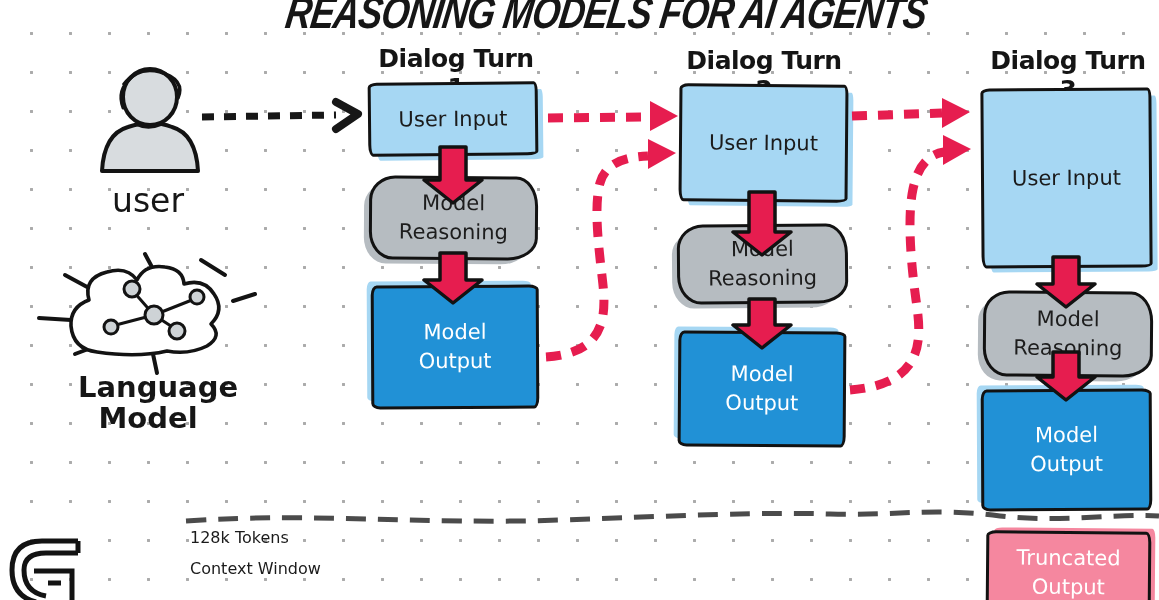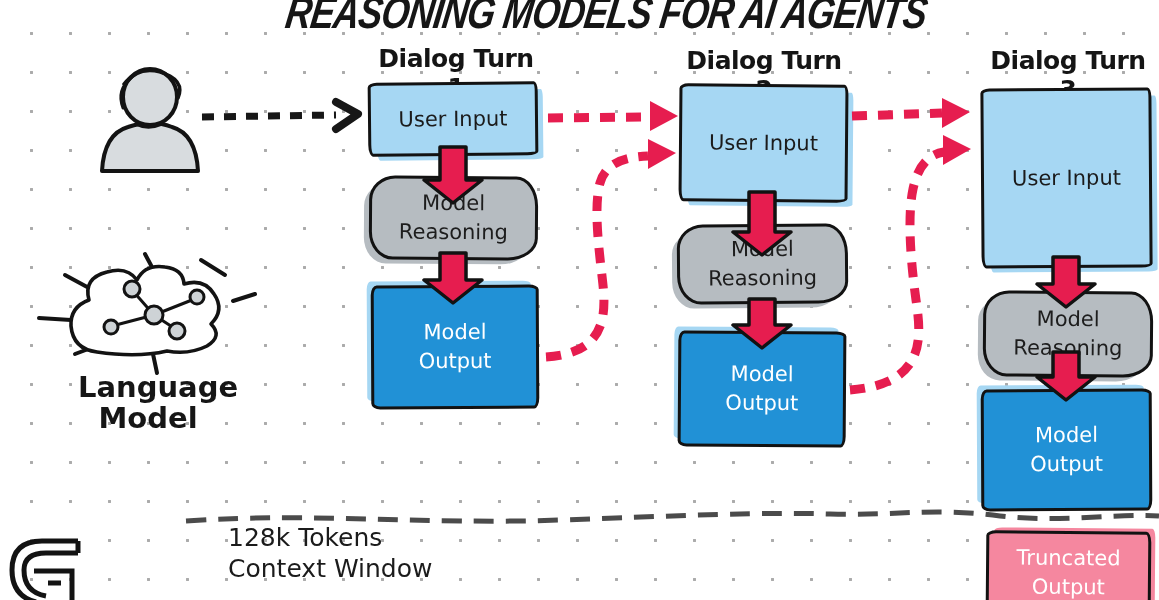--- a/index.html
+++ b/index.html
@@ -31,41 +31,42 @@
   .ui{background:var(--user_input_bg);border-radius:9px 4px 11px 5px / 5px 10px 4px 12px;
       box-shadow:7px 6px 0 -2px var(--user_input_bg);color:#1b1b1b;}
   .mr{background:var(--model_reasoning_bg);border-radius:26px 22px 30px 24px / 24px 30px 22px 28px;
       box-shadow:-7px 6px 0 -2px var(--model_reasoning_bg);color:#1d1d1d;}
   .mo{background:var(--model_output_bg);border-radius:6px 10px 5px 9px / 10px 5px 11px 6px;
       box-shadow:-6px -6px 0 -2px var(--user_input_bg);color:#ffffff;}
   .to{background:var(--truncated_bg);border-radius:10px 5px 9px 6px / 5px 11px 6px 10px;
       box-shadow:6px -5px 0 -2px var(--truncated_bg);color:#ffffff;align-items:flex-start;padding-top:10px;}
   #user-label{font-size:33px;text-align:center;}
   #lm-label{font-size:29px;font-weight:bold;text-align:center;line-height:31px;}
-  #ctx-label{font-size:25px;line-height:31px;color:#1b1b1b;margin-left:38px;}
+  #ctx-label{font-size:16px;line-height:31px;color:#1b1b1b;}
   svg{display:block;}
   #connectors{left:0;top:0;pointer-events:none;z-index:30;}
   .z20{z-index:20;}
 </style>
 </head>
 <body>
 
 <div id="canvas" style="--user_input_bg: #A6D7F3; --model_reasoning_bg: #B6BCC1; --model_output_bg: #2191D6; --truncated_bg: #F5879F; --arrow_red: #E61D4F; --ink: #121212;">
 
   <div class="abs" id="title">REASONING MODELS FOR AI AGENTS</div>
 
   <div class="abs" style="left:88px;top:64px;width:120px;height:114px;">
     <svg width="120" height="114" viewBox="0 0 120 114">
       <path d="M14 107 Q16 70 40 63 Q52 59 62 59 Q74 59 84 63 Q108 70 110 107 Z" fill="#d8dcdf" stroke="#131313" stroke-width="4" stroke-linejoin="round"></path>
       <ellipse cx="62" cy="33" rx="27" ry="28" fill="#d8dcdf" stroke="#131313" stroke-width="4"></ellipse>
       <path d="M36 20 Q54 -2 82 12 Q96 20 90 34" fill="none" stroke="#131313" stroke-width="3.5" stroke-linecap="round"></path>
       <path d="M35 44 Q28 26 44 13" fill="none" stroke="#131313" stroke-width="3" stroke-linecap="round"></path>
       <path d="M48 60 Q60 66 74 60" fill="none" stroke="#131313" stroke-width="3.5" stroke-linecap="round"></path>
     </svg>
   </div>
+  <div class="abs" id="user-label" style="left:90px;top:181px;width:116px;">user</div>
 
   <div class="abs" style="left:25px;top:248px;width:232px;height:130px;">
     <svg width="232" height="130" viewBox="0 0 232 130">
       <g stroke="#131313" stroke-width="4" stroke-linecap="round">
         <line x1="14" y1="70" x2="46" y2="72"></line>
         <line x1="40" y1="27" x2="64" y2="40"></line>
         <line x1="120" y1="6" x2="128" y2="21"></line>
         <line x1="176" y1="12" x2="200" y2="27"></line>
         <line x1="208" y1="53" x2="230" y2="46"></line>
         <line x1="50" y1="106" x2="74" y2="97"></line>

